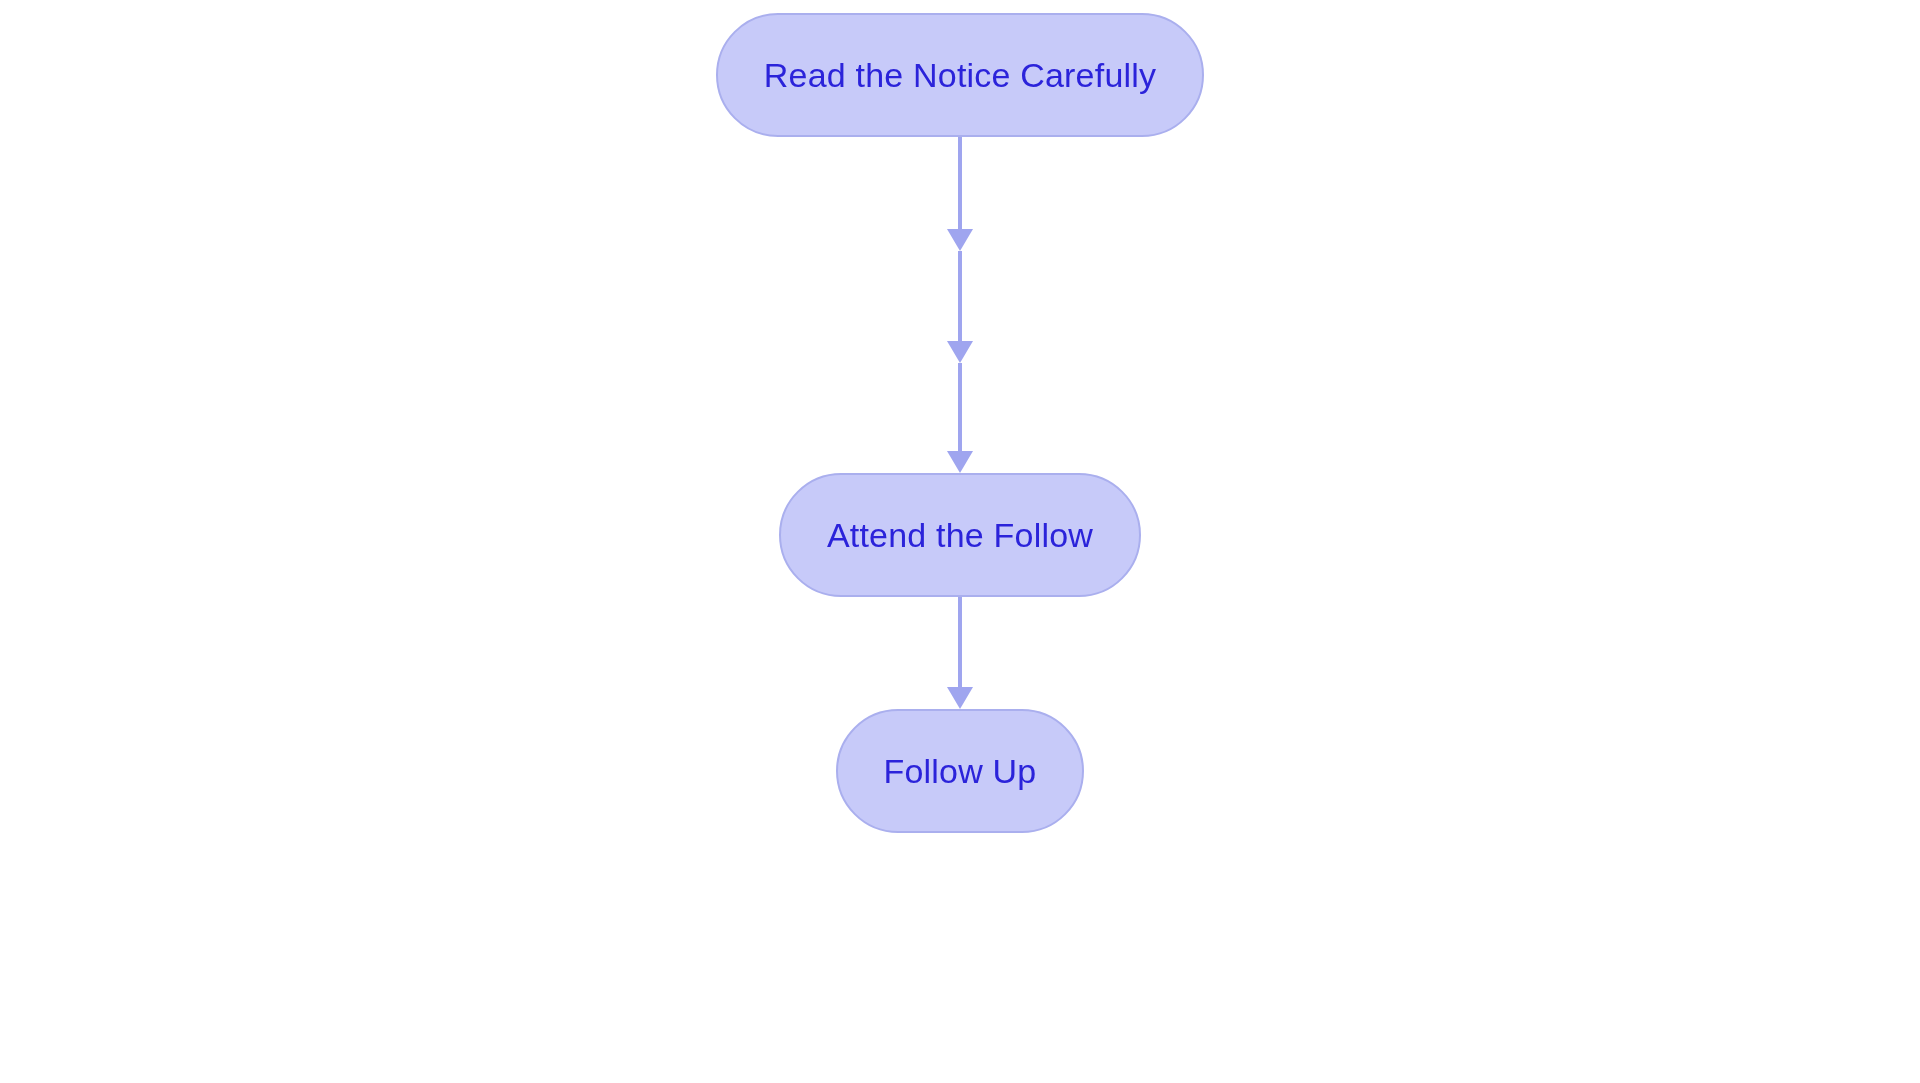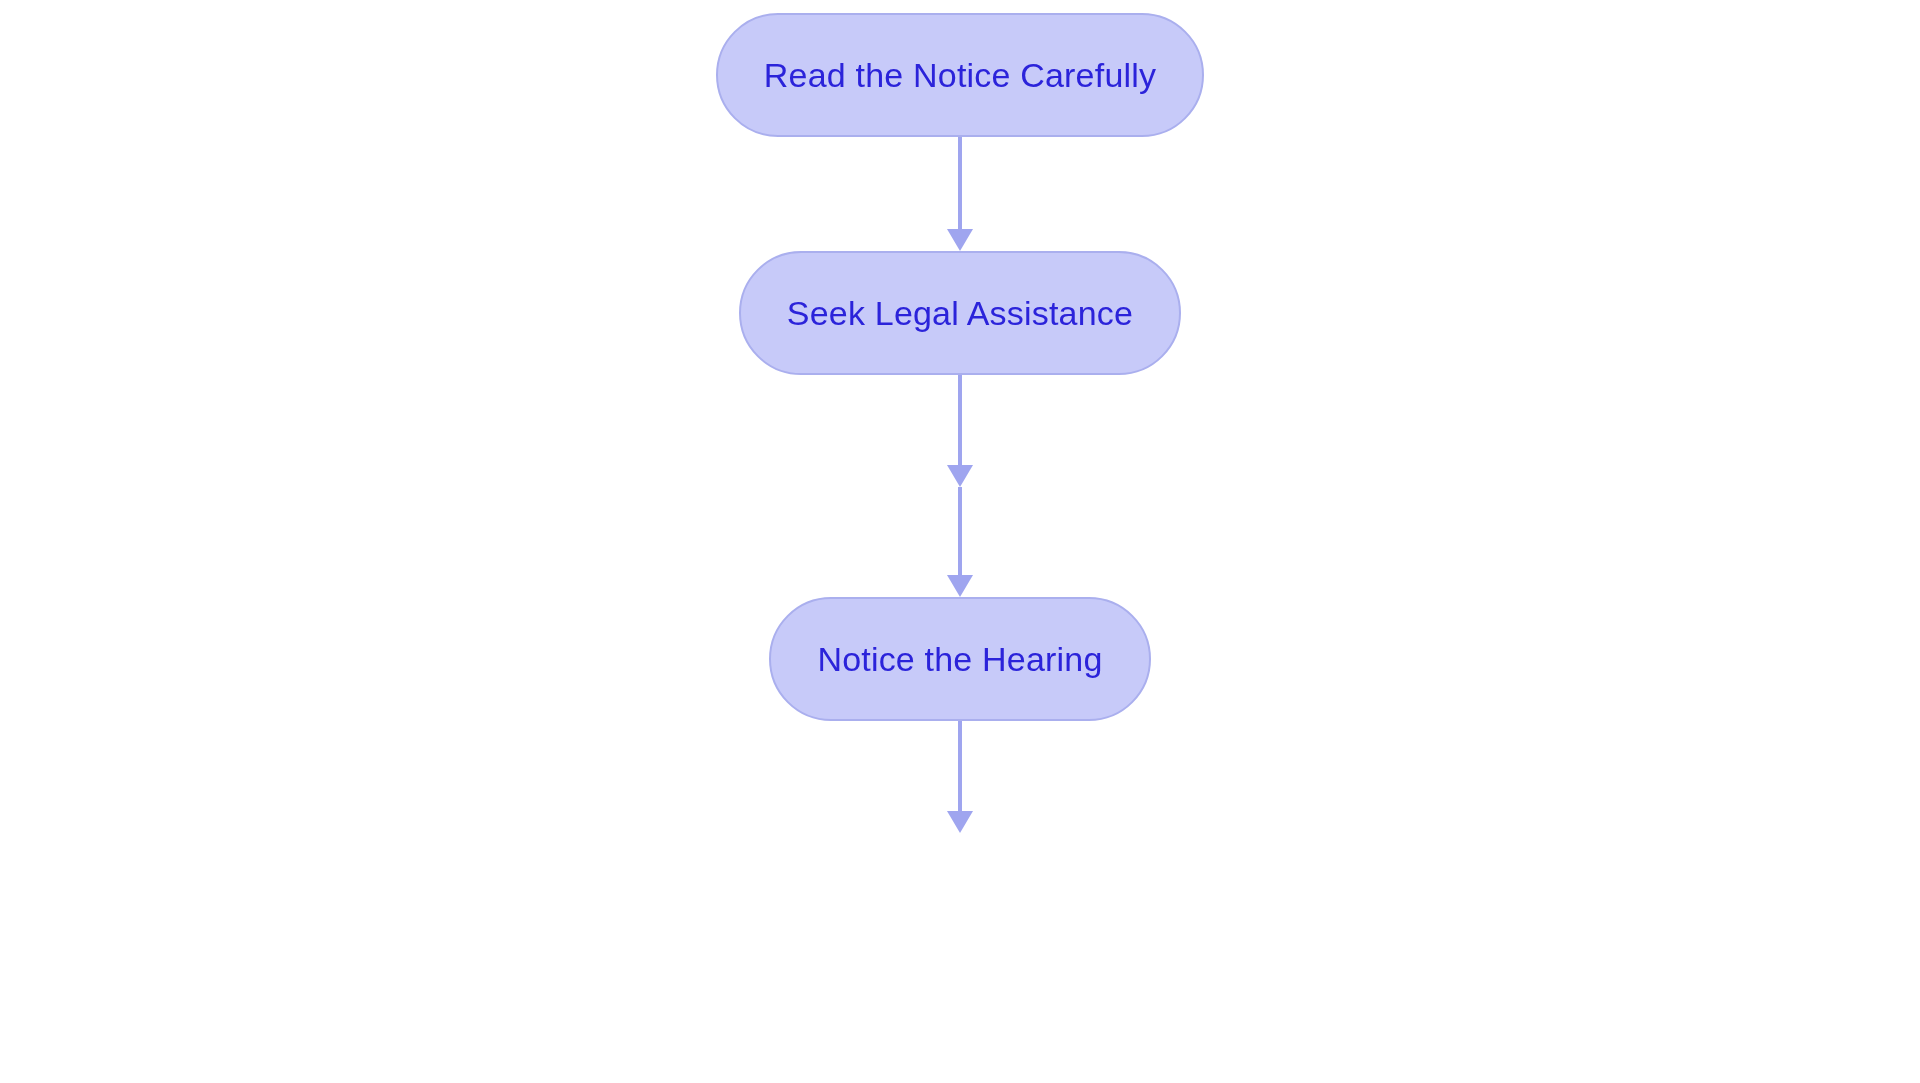--- a/index.html
+++ b/index.html
@@ -102,39 +102,39 @@
 
     <div class="node">
       <span class="node-label">Read the Notice Carefully</span>
     </div>
 
     <div class="connector gap-1">
       <div class="connector-line"></div>
       <div class="connector-head"></div>
     </div>
 
-    <div class="node">
-      <span class="node-label">Seek Legal Assistance</span>
-    </div>
 
     <div class="connector gap-2">
       <div class="connector-line"></div>
       <div class="connector-head"></div>
     </div>
 
 
     <div class="connector gap-3">
       <div class="connector-line"></div>
       <div class="connector-head"></div>
     </div>
 
     <div class="node">
-      <span class="node-label">Notice the Hearing</span>
+      <span class="node-label">Attend the Follow</span>
     </div>
 
     <div class="connector gap-4">
       <div class="connector-line"></div>
       <div class="connector-head"></div>
     </div>
 
+    <div class="node">
+      <span class="node-label">Follow Up</span>
+    </div>
 
   </div>
 </div>
 
 </body></html>

